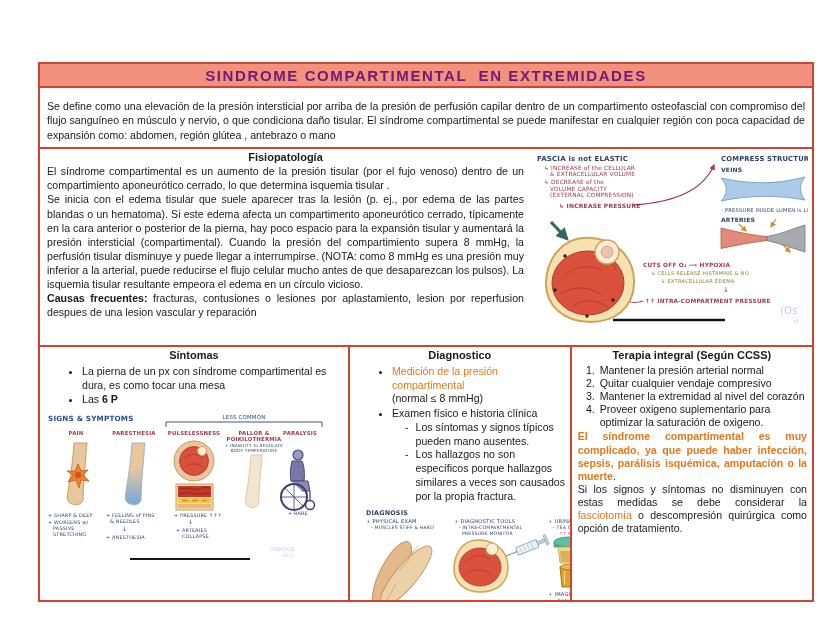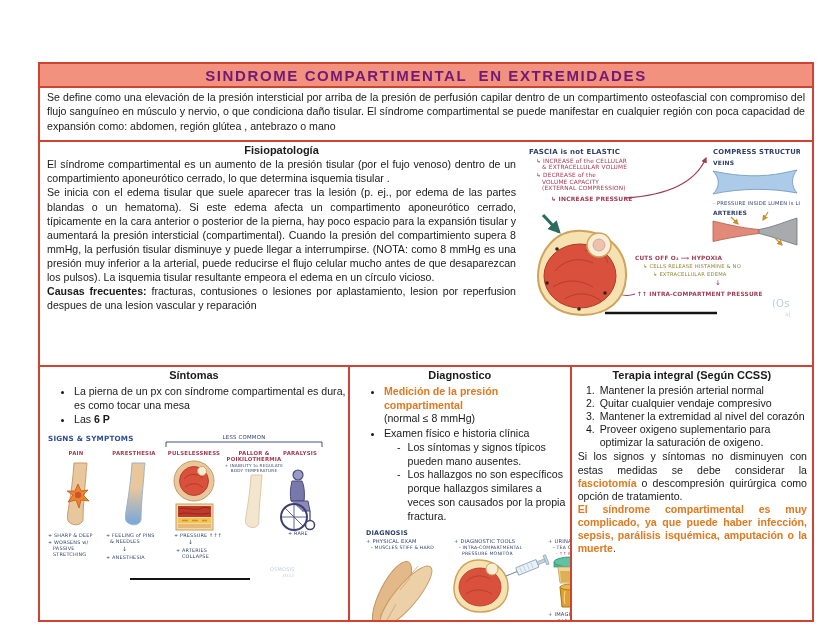--- a/index.html
+++ b/index.html
@@ -8,36 +8,36 @@
   }
   *{box-sizing:border-box}
   html,body{margin:0;padding:0}
   body{width:828px;height:640px;position:relative;background:#ffffff;
        font-family:"Liberation Sans",sans-serif;color:#1a1a1a;overflow:hidden}
   .sheet{position:absolute;left:38px;top:62px;width:776px}
   .box{border:2px solid var(--border-red);background:#fff}
   .box + .box{margin-top:-2px}
   .title-box{height:26px;background:var(--title-bg);display:flex;align-items:center;justify-content:center;
              font-weight:bold;font-size:15px;letter-spacing:1.6px;white-space:pre;color:#701a75}
-  .def-box{height:56px;padding:2px 7px;font-size:10.6px;line-height:1.36;text-align:justify}
-  .fisio-box{height:227px;display:flex}
+  .def-box{height:63px;padding:11px 7px;font-size:10.6px;line-height:1.36;text-align:justify}
+  .fisio-box{height:200px;display:flex}
   .fisio-text{width:497px;padding:1px 7px 0 7px;font-size:10.6px;line-height:1.33;text-align:justify}
   .fisio-text p{margin:0}
   .fisio-heading{text-align:center;font-weight:bold;font-size:11px;line-height:1.3}
-  .fisio-art{flex:1;position:relative;padding:1px 12px 0 2px}
+  .fisio-art{flex:1;position:relative;padding:1px 4px 0 2px}
   .cols{display:flex;margin-top:-2px}
   .col{border:2px solid var(--border-red);height:257px;background:#fff;overflow:hidden}
   .col + .col{margin-left:-2px}
   .col-sintomas{width:332px}
   .col-diagnostico{width:238px}
   .col-terapia{width:260px}
   .col-heading{text-align:center;font-weight:bold;font-size:11px;padding-top:2px;line-height:1.25}
   ul.bullets{margin:2px 0 0 0;padding-left:26px;font-size:10.6px;line-height:1.3}
-  ul.bullets li{margin:0 0 1px 8px}
-  .orange-bold{color:var(--accent-orange);font-weight:bold}
+  ul.bullets li{margin:0 0 1px 16px}
+  .orange-bold{color:var(--accent-orange);font-weight:normal}
   .dash-item{display:flex;gap:7px;padding-left:13px}
   .dash-item .d{flex:0 0 auto}
   ol.steps{margin:1px 0 0 0;padding-left:26px;font-size:10.6px;line-height:1.24}
   ol.steps li{margin:0;padding-left:2px}
   .terapia-text{padding:1px 5px 0 6px;font-size:10.6px;line-height:1.24;text-align:justify}
   .terapia-text p{margin:0}
   .warning{color:var(--accent-orange);font-weight:bold}
   .enddot{color:#333}
   .ill{display:block}
   svg text{font-family:"DejaVu Sans",sans-serif;letter-spacing:0.2px}
@@ -308,19 +308,19 @@
 
     <div class="col col-terapia">
       <div class="col-heading">Terapia integral (Según CCSS)</div>
       <ol class="steps">
         <li>Mantener la presión arterial normal</li>
         <li>Quitar cualquier vendaje compresivo</li>
         <li>Mantener la extremidad al nivel del corazón</li>
         <li>Proveer oxigeno suplementario para optimizar la saturación de oxigeno.</li>
       </ol>
       <div class="terapia-text">
+        <p><span class="warning">El síndrome compartimental es muy complicado, ya que puede haber infección, sepsis, parálisis isquémica, amputación o la muerte</span><span class="enddot">.</span></p>
         <p><span>Si los signos y síntomas no disminuyen con estas medidas se debe considerar la </span><span class="orange-bold">fasciotomía</span><span> o descompresión quirúrgica como opción de tratamiento.</span></p>
-        <p><span class="warning">El síndrome compartimental es muy complicado, ya que puede haber infección, sepsis, parálisis isquémica, amputación o la muerte</span><span class="enddot">.</span></p>
       </div>
     </div>
 
   </div>
 </div>
 
 </body></html>

